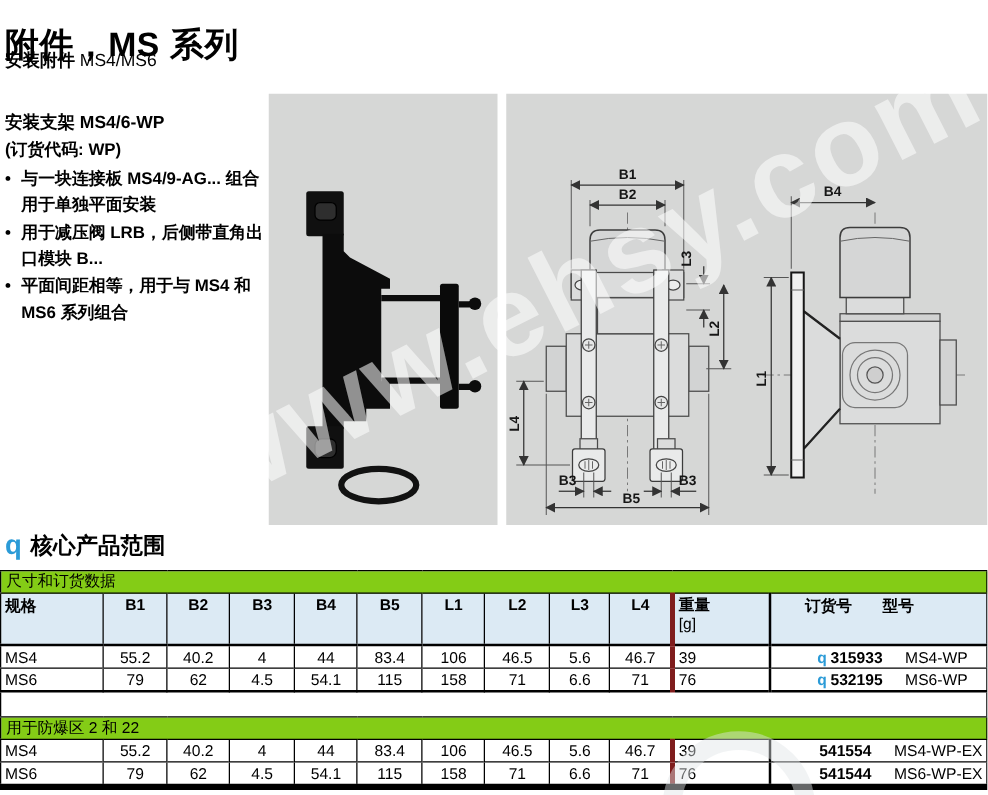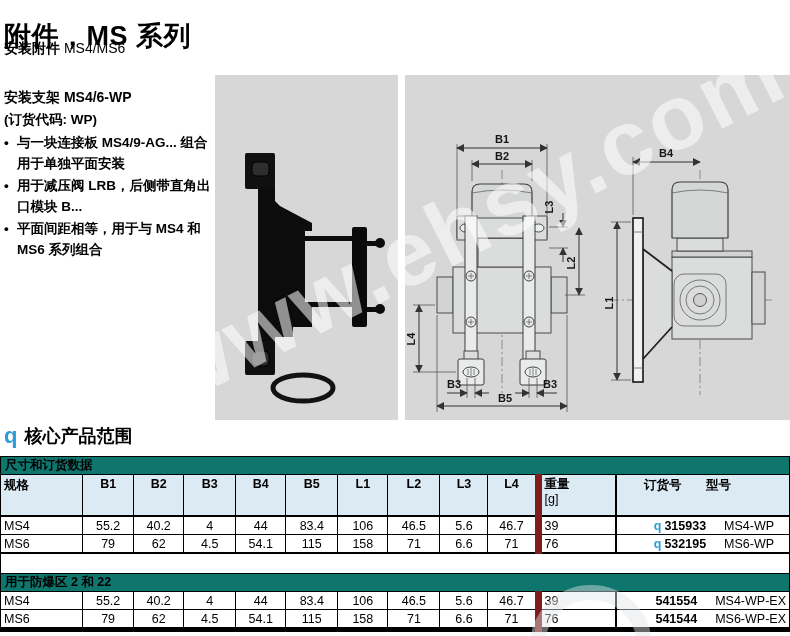--- a/index.html
+++ b/index.html
@@ -36,23 +36,23 @@
   .q-logo{color:#2b9bd7;font-size:22px;font-weight:bold;margin-right:7px;line-height:1;}
   
   table.dims{
     position:absolute;left:0;top:456px;width:790px;border-collapse:collapse;table-layout:fixed;
     font-size:12.5px;border-left:1px solid #000;border-right:1px solid #000;border-top:1px solid #000;
     border-bottom:5px solid #000;
   }
   table.dims td{padding:0 3px;height:17px;vertical-align:middle;border-top:1px solid #000;}
   td.c{text-align:center;border-left:1px solid #000;}
   td.spec{text-align:left;padding-left:4px;}
-  td.wt{text-align:left;border-left:7px solid #7f1d1d;padding-left:4px;}
+  td.wt{text-align:left;border-left:4px solid #7f1d1d;padding-left:4px;}
   td.ord-cell{border-left:2px solid #000;padding:0;}
-  tr.bar td{background:#0f766e;font-weight:bold;padding-left:4px;height:17px;}
+  tr.bar td{background:#84cc16;font-weight:normal;padding-left:4px;height:17px;}
   tr.cols td{background:#dceaf4;font-weight:bold;height:38px;vertical-align:top;padding-top:2px;}
   tr.cols td.wt{line-height:15px;}
   tr.cols td .unit{font-weight:normal;}
   tr.thick td{border-top:2px solid #000;}
   tr.spacer td{height:19px;background:#fff;}
   .oc{display:flex;align-items:center;height:100%;}
   .ord{width:86px;text-align:right;font-weight:bold;white-space:nowrap;}
   .ord .q{color:#2b9bd7;font-style:normal;font-weight:bold;margin-right:3px;}
   .mod{margin-left:18px;font-weight:normal;white-space:nowrap;}
   .oh{display:flex;}

